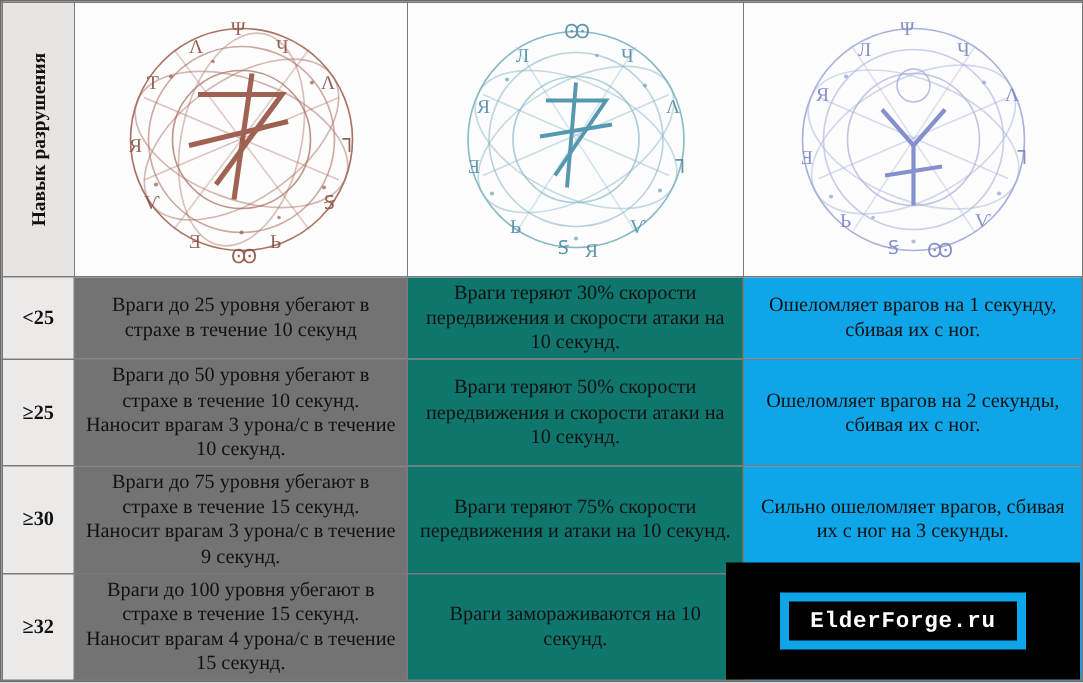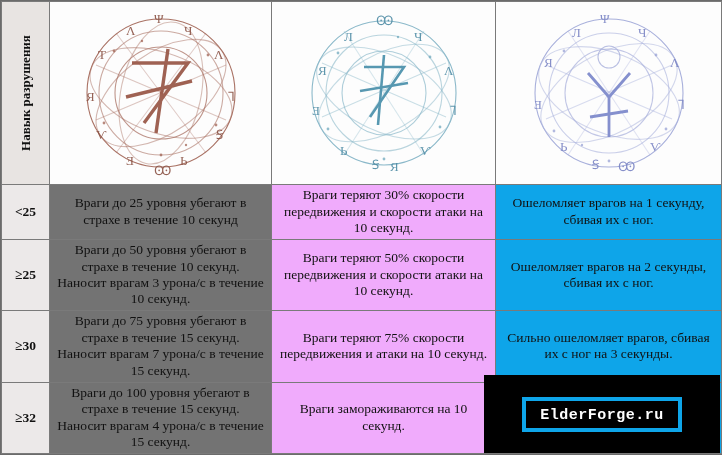--- a/index.html
+++ b/index.html
@@ -66,39 +66,39 @@
     font-family: "Liberation Serif", serif;
   }
   td.level-cell {
     font-size: 14px;
     font-weight: bold;
     background: #ece9e9;
     color: #111;
     margin-top: 25px;
   }
   td.fear-cell { background: #737373; }
-  td.slow-cell { background: #f0abfc; }
+  td.slow-cell { background: #0f766e; }
   td.stun-cell { background: #0ea5e9; }
 
   .rune-svg { display: block; margin: 0 auto; }
 
   
   #watermark {
     position: absolute;
     right: 1px;
     bottom: 1px;
     width: 236px;
     height: 78px;
     background: #000000;
     display: flex;
     align-items: center;
     justify-content: center;
   }
   #watermark .wm-box {
-    border: 4px solid #0ea5e9;
+    border: 6px solid #0ea5e9;
     padding: 4px 14px;
     background: #000000;
   }
   #watermark .wm-text {
     color: #ffffff;
     font-family: "Liberation Mono", monospace;
     font-size: 15px;
     letter-spacing: 0.5px;
     font-weight: bold;
   }
@@ -268,21 +268,21 @@
 
       <tr>
         <td class="level-cell">≥25</td>
         <td class="fear-cell">Враги до 50 уровня убегают в страхе в течение 10 секунд. Наносит врагам 3 урона/с в течение 10 секунд.</td>
         <td class="slow-cell">Враги теряют 50% скорости передвижения и скорости атаки на 10 секунд.</td>
         <td class="stun-cell">Ошеломляет врагов на 2 секунды, сбивая их с ног.</td>
       </tr>
 
       <tr>
         <td class="level-cell">≥30</td>
-        <td class="fear-cell">Враги до 75 уровня убегают в страхе в течение 15 секунд. Наносит врагам 7 урона/с в течение 15 секунд.</td>
+        <td class="fear-cell">Враги до 75 уровня убегают в страхе в течение 15 секунд. Наносит врагам 3 урона/с в течение 9 секунд.</td>
         <td class="slow-cell">Враги теряют 75% скорости передвижения и атаки на 10 секунд.</td>
         <td class="stun-cell">Сильно ошеломляет врагов, сбивая их с ног на 3 секунды.</td>
       </tr>
 
       <tr>
         <td class="level-cell">≥32</td>
         <td class="fear-cell">Враги до 100 уровня убегают в страхе в течение 15 секунд. Наносит врагам 4 урона/с в течение 15 секунд.</td>
         <td class="slow-cell">Враги замораживаются на 10 секунд.</td>
         <td class="stun-cell"></td>
       </tr>

